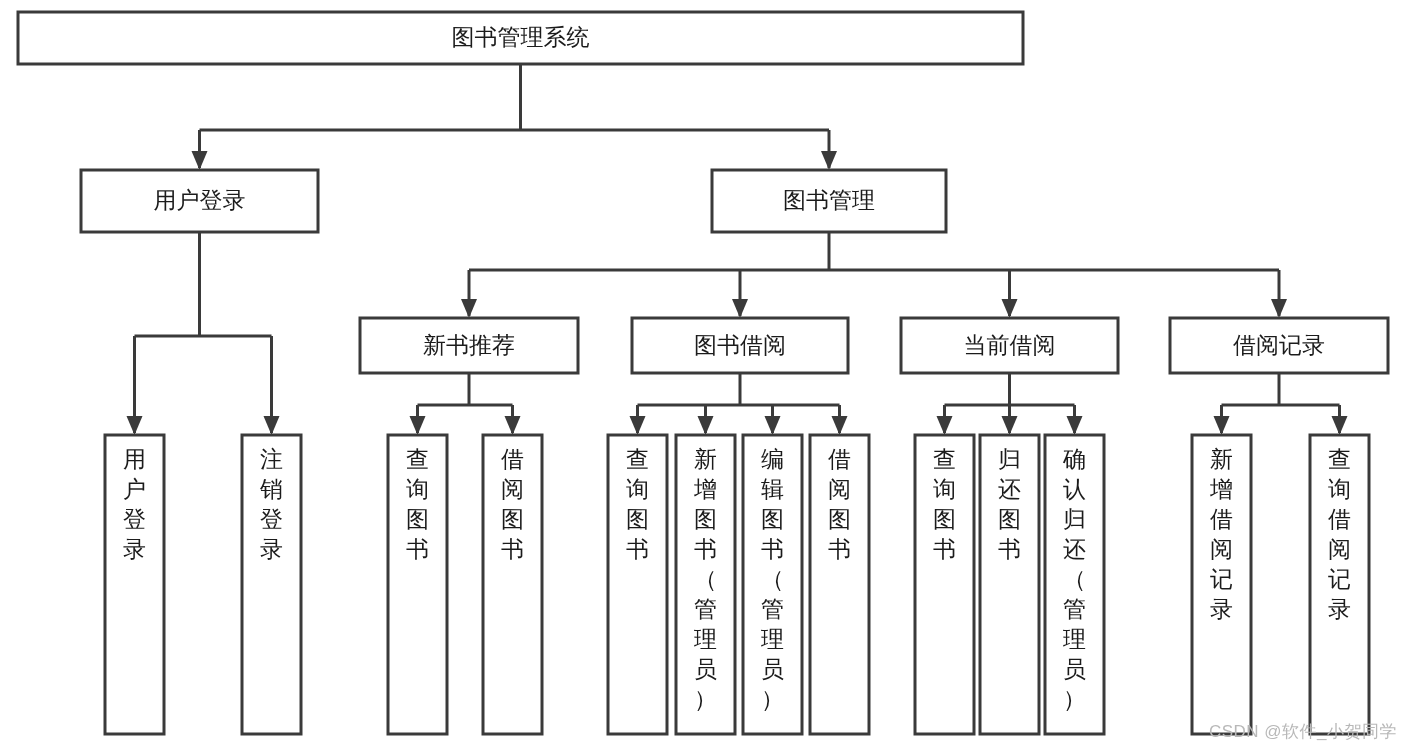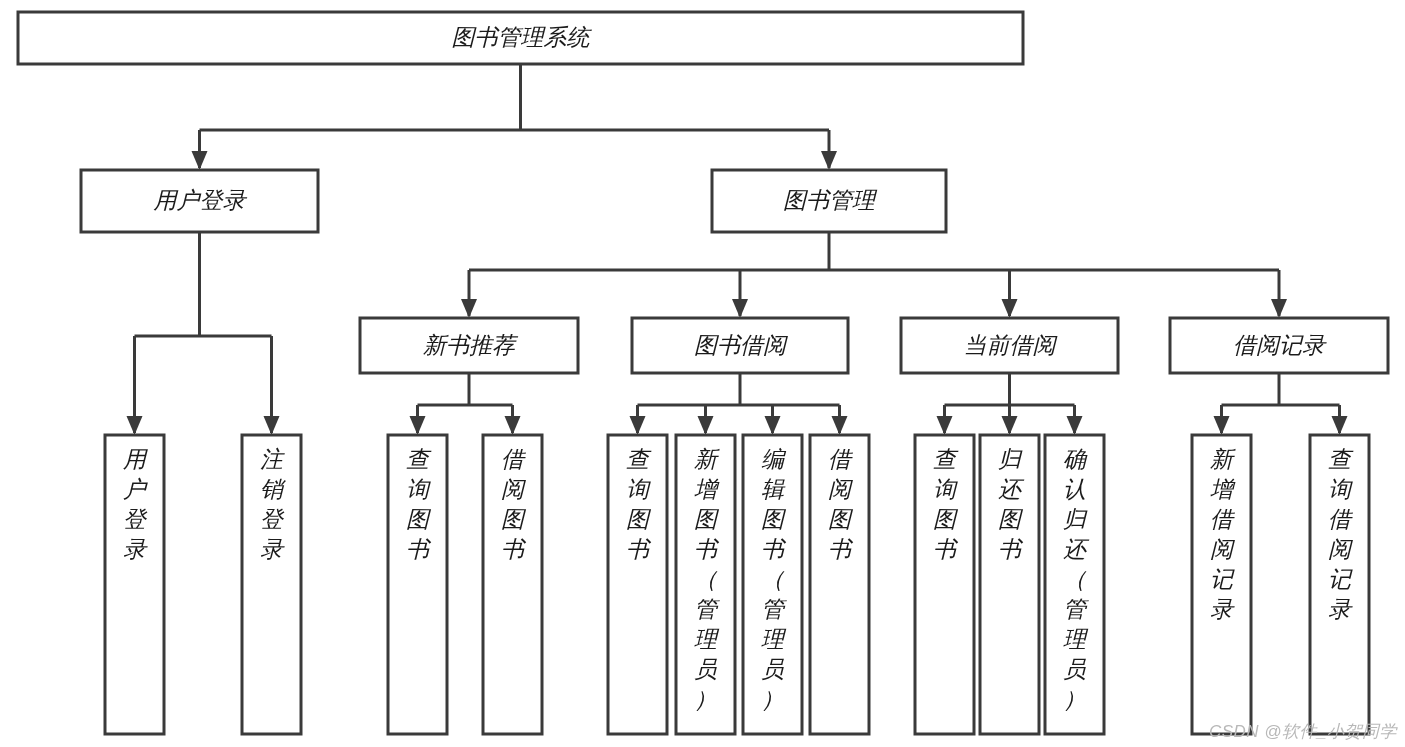--- a/index.html
+++ b/index.html
@@ -13,21 +13,20 @@
     font-family: "Liberation Sans", "DejaVu Sans", sans-serif;
     overflow: hidden;
     position: relative;
   }
   #diagram-root {
     position: absolute;
     top: 0;
     left: 0;
     width: 1405px;
     height: 747px;
-    font-style: italic;
   }
   svg.flow {
     display: block;
     width: 1405px;
     height: 747px;
   }
   .node-rect {
     fill: #ffffff;
     stroke: #3a3a3a;
     stroke-width: 3;

